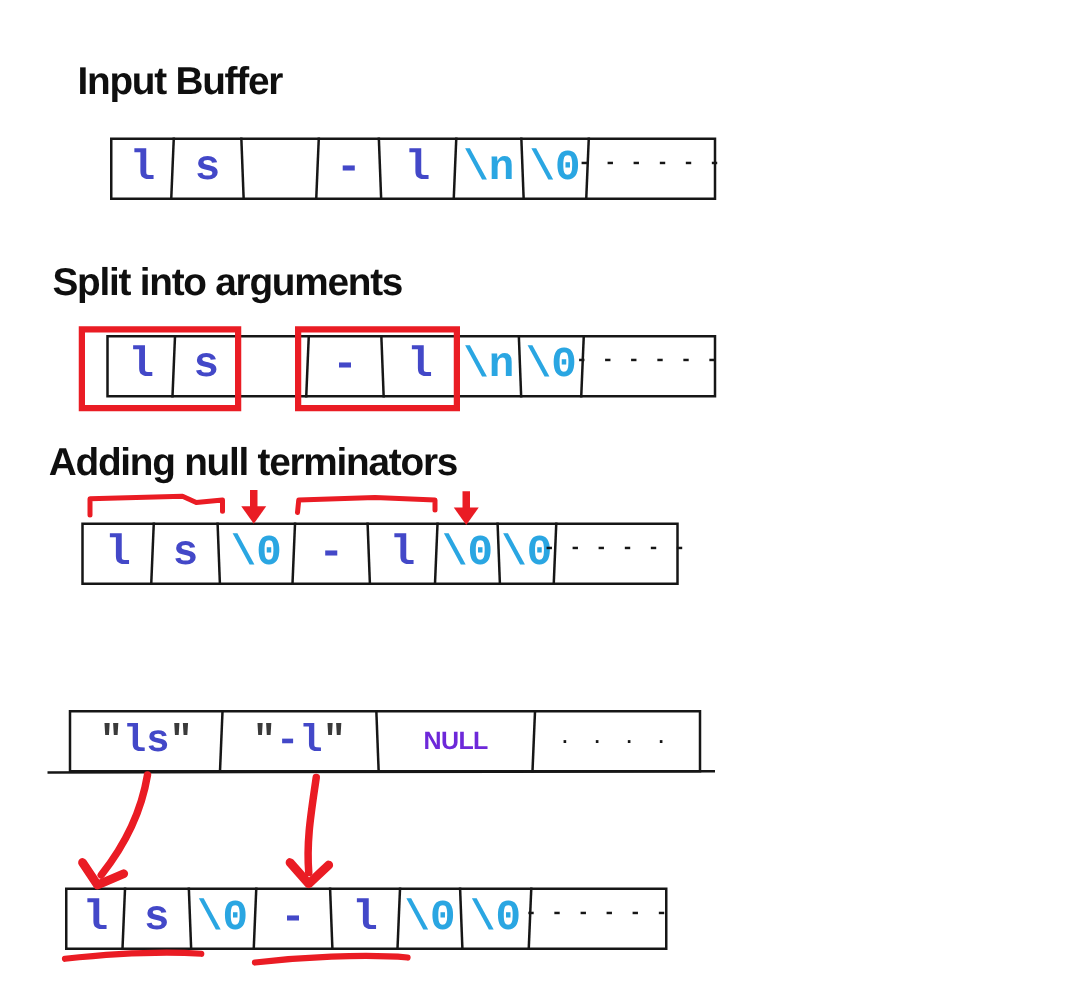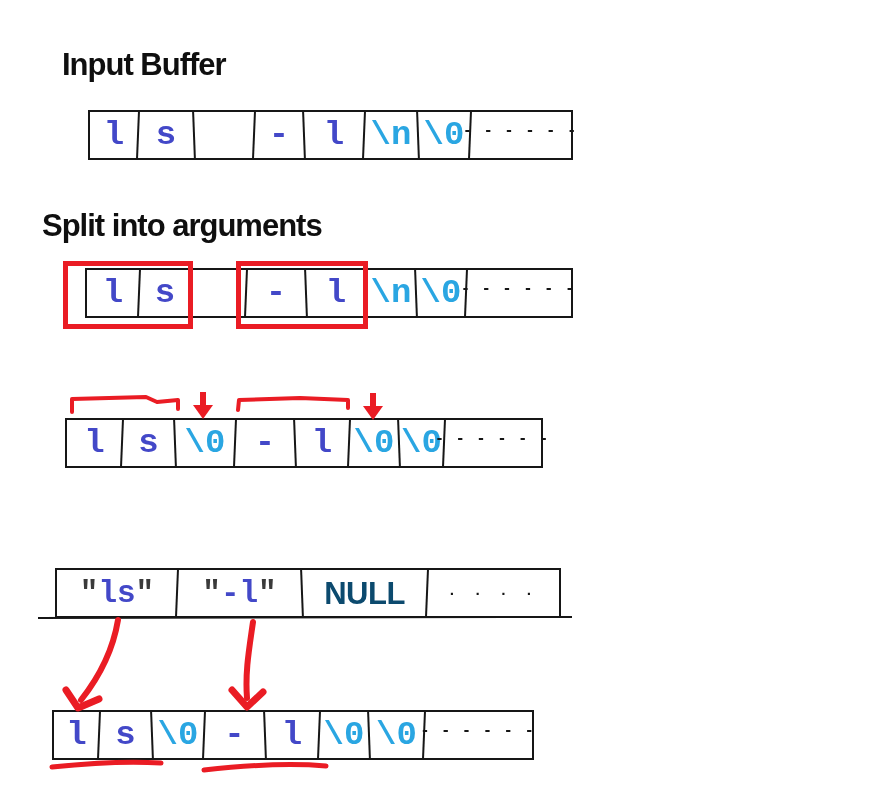--- a/index.html
+++ b/index.html
@@ -24,21 +24,21 @@
   .cell:nth-child(2n+1)::before{transform:rotate(-2.2deg);}
 
   .ch{font-family:"Liberation Mono","DejaVu Sans Mono",monospace;font-weight:700;
       font-size:34px;color:#4348c8;line-height:1;}
   .esc{color:#2aa6e2;}
   .dashes{font-family:"DejaVu Sans Mono",monospace;font-weight:700;font-size:14px;
       letter-spacing:2px;color:#161616;margin-top:-10px;white-space:nowrap;}
   .ptr{font-family:"Liberation Mono","DejaVu Sans Mono",monospace;font-weight:700;
       font-size:31px;line-height:1;color:#4348c8;}
   .ptr .q{color:#3a3a3a;}
-  .null-label{font-weight:700;font-size:31px;letter-spacing:-0.5px;color:#0c4a6e;line-height:1;}
+  .null-label{font-weight:700;font-size:20px;letter-spacing:-0.5px;color:#6d28d9;line-height:1;}
   .ptr-dots{font-family:"DejaVu Sans Mono",monospace;font-weight:700;font-size:13px;
       letter-spacing:5px;color:#161616;margin-top:-6px;white-space:nowrap;}
 
   
   #row-input{left:88px;top:110px;}
   #row-input .c0{width:48px}#row-input .c1{width:56px}#row-input .c2{width:60px}
   #row-input .c3{width:50px}#row-input .c4{width:60px}#row-input .c5{width:54px}
   #row-input .c6{width:52px}#row-input .c7{width:101px}
 
   #row-split{left:85px;top:268px;}
@@ -129,20 +129,21 @@
         <span class="ch esc">\0</span>
       </div>
     <div class="cell c7">
         <span class="dashes">- - - - - -</span>
       </div>
   </div>
 
   <div class="red-box" id="box-arg0"></div>
   <div class="red-box" id="box-arg1"></div>
 
+  <div class="heading" id="h-null">Adding null terminators</div>
 
   <div class="mem-row" id="row-term">
     <div class="cell c0">
         <span class="ch">l</span>
       </div>
     <div class="cell c1">
         <span class="ch">s</span>
       </div>
     <div class="cell c2">
         <span class="ch esc">\0</span>

